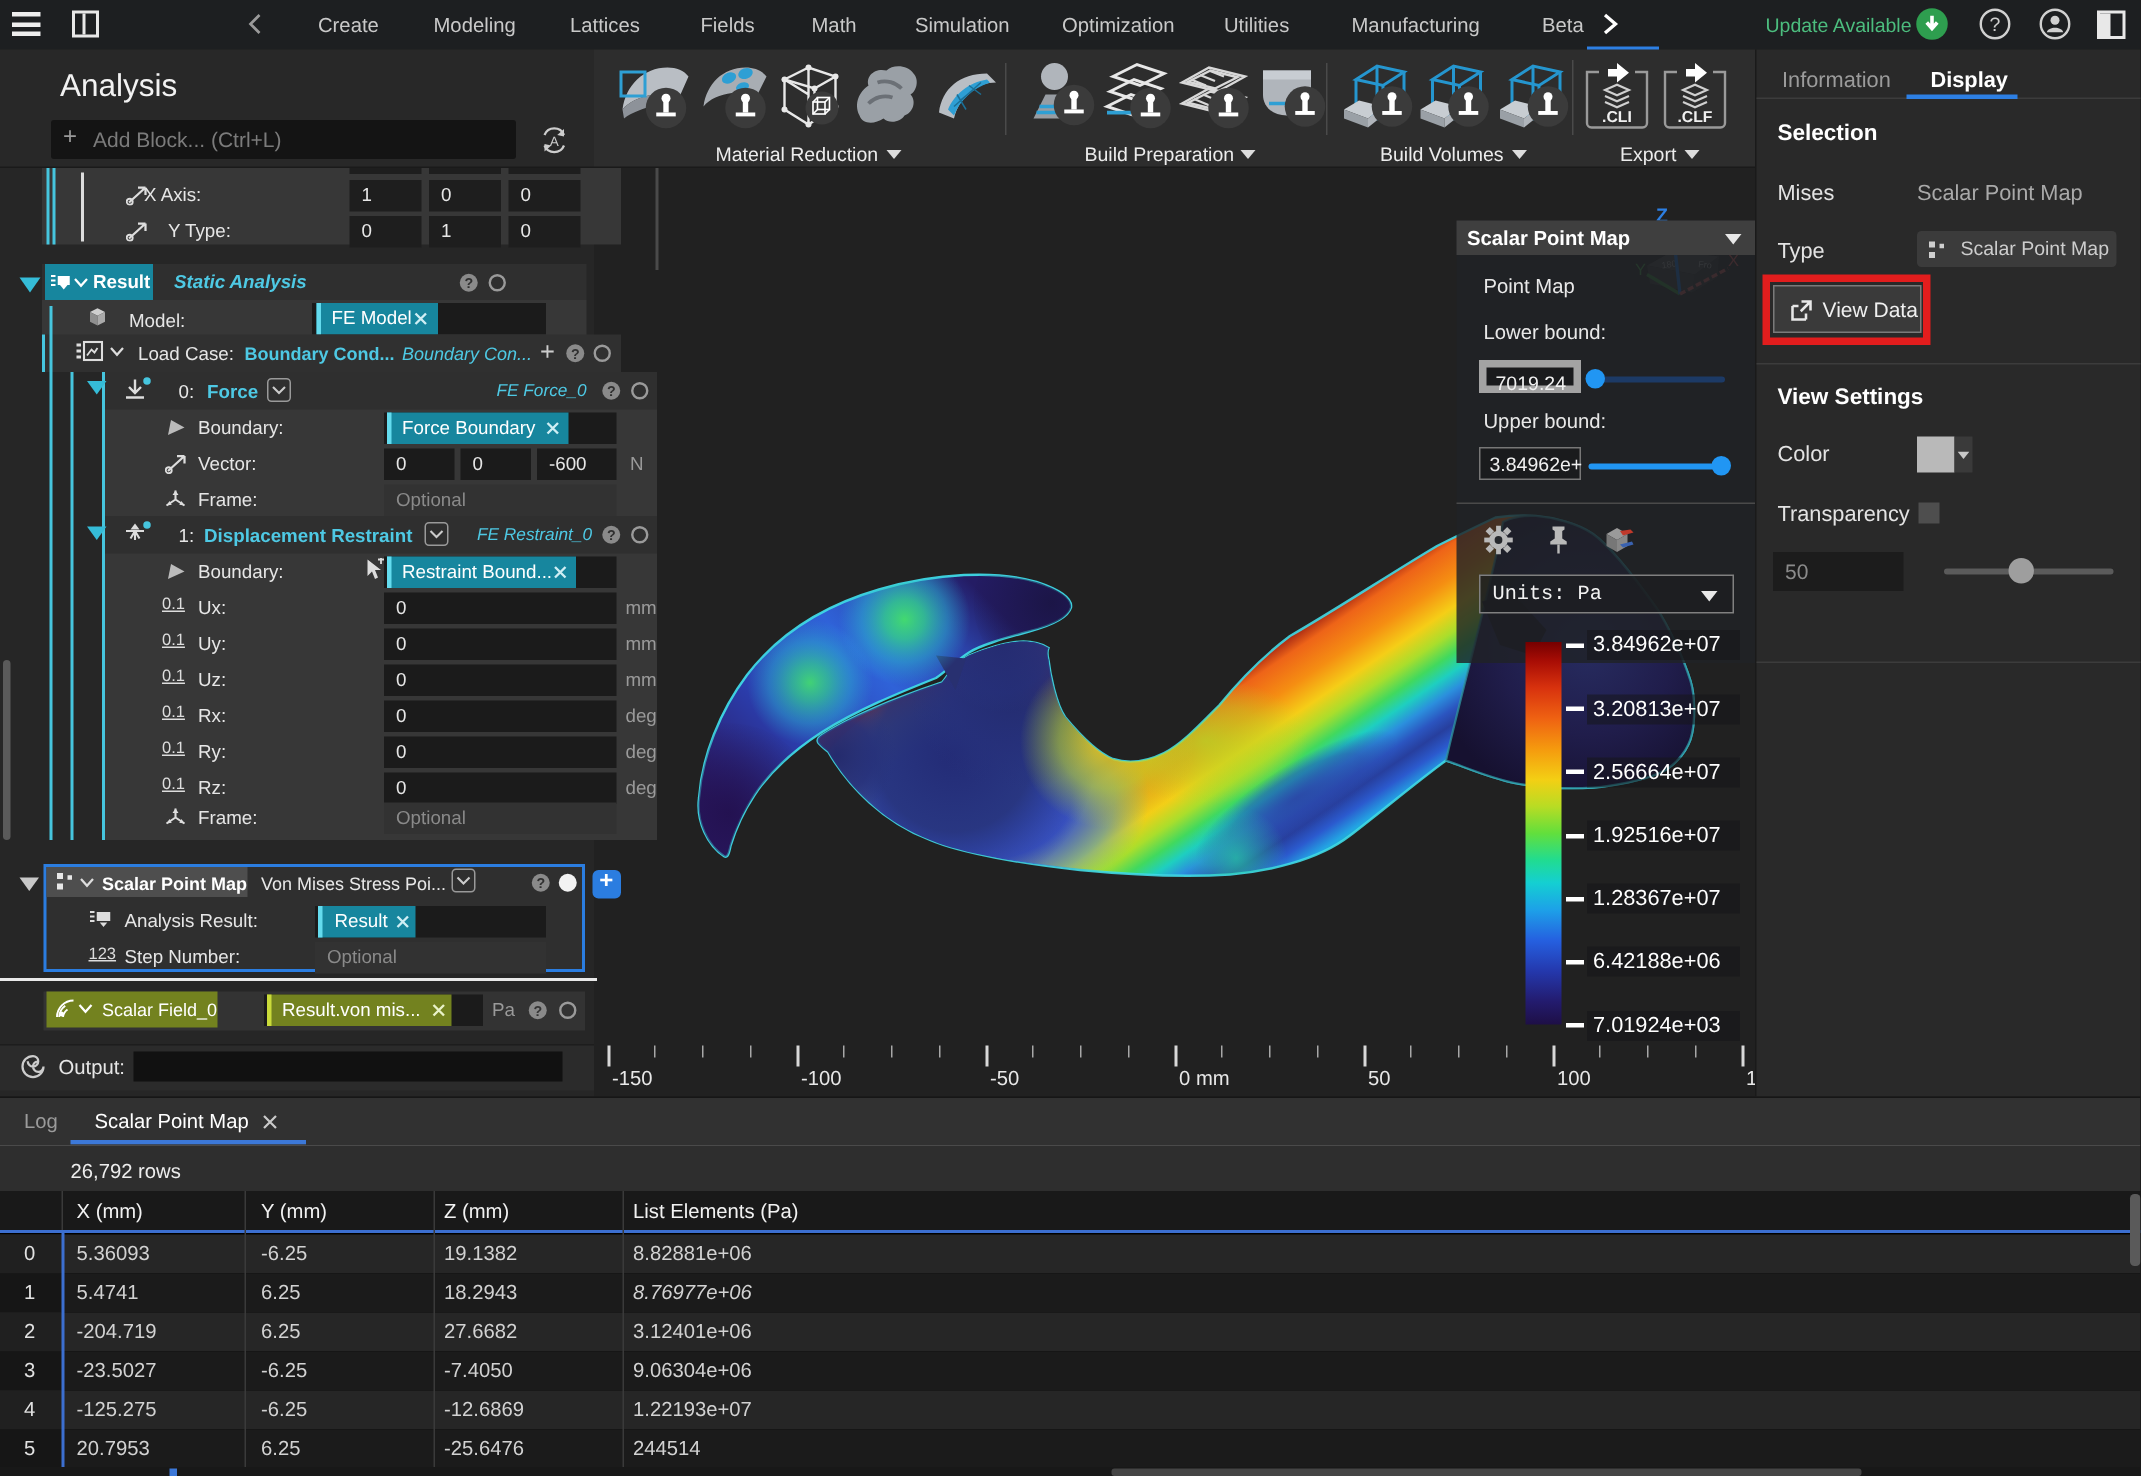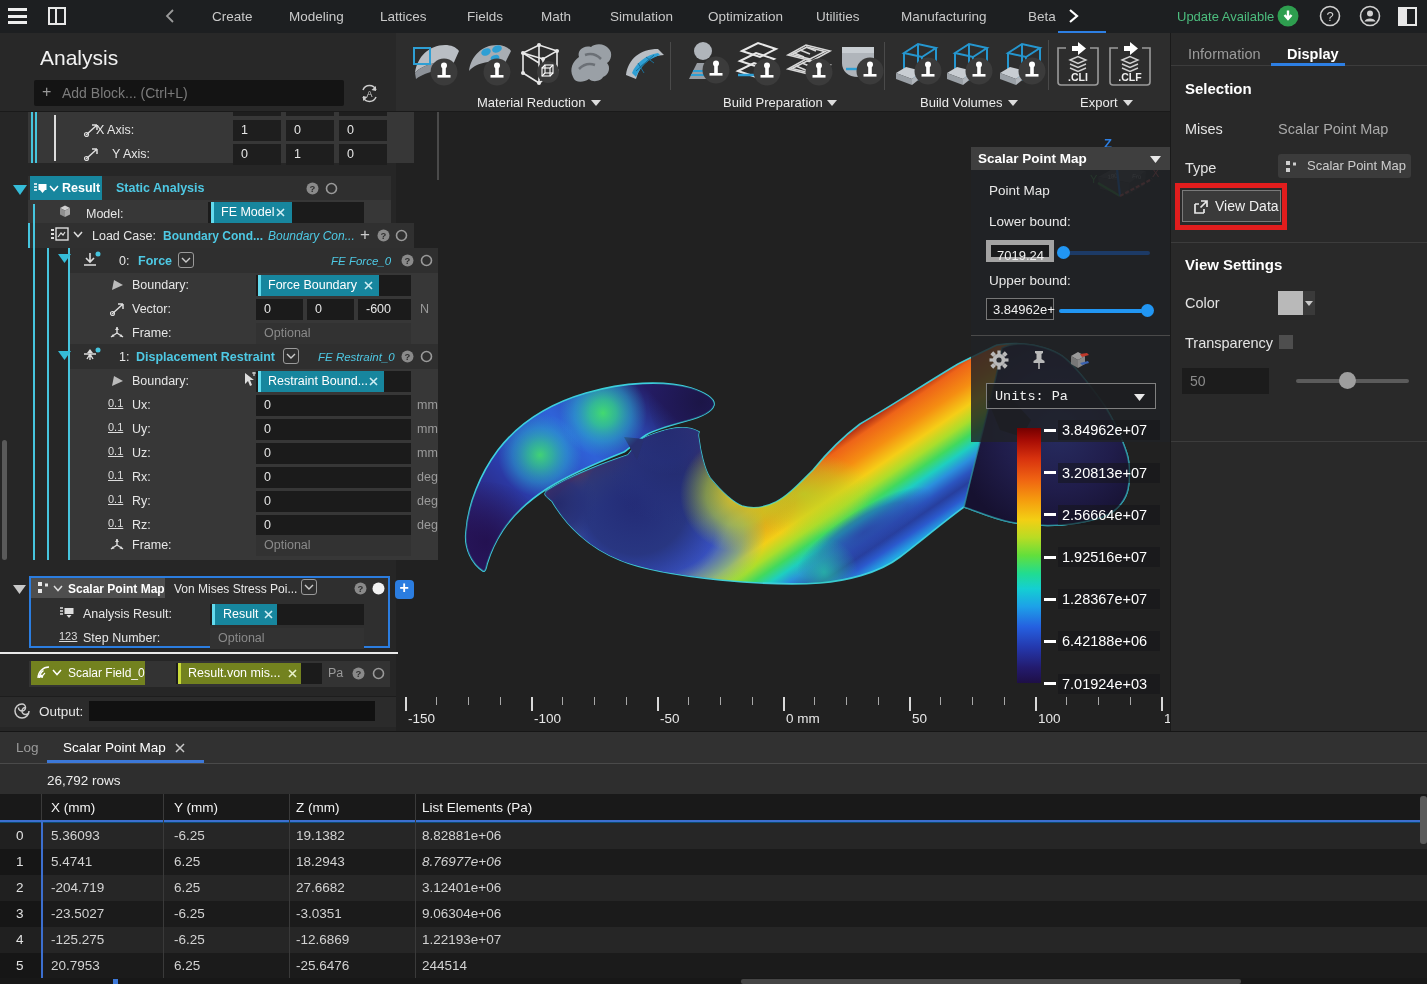--- a/index.html
+++ b/index.html
@@ -635,21 +635,21 @@
     <div class="abs" style="left:339px;top:0;width:48px;height:4px;background:#1e1e1e;"></div>
     <svg class="abs" style="left:84px;top:11px;" width="16" height="14">
         <path d="M2 12 L13 2 M13 2 L13 7 M13 2 L8 2" stroke="#ddd" stroke-width="1.5" fill="none"></path>
         <circle cx="2.5" cy="11.5" r="2" fill="none" stroke="#ddd" stroke-width="1.2"></circle>
       </svg>
     <div class="abs txt" style="left:96px;top:11px;">X Axis:</div>
     <svg class="abs" style="left:84px;top:35px;" width="16" height="14">
         <path d="M2 12 L13 2 M13 2 L13 7 M13 2 L8 2" stroke="#ddd" stroke-width="1.5" fill="none"></path>
         <circle cx="2.5" cy="11.5" r="2" fill="none" stroke="#ddd" stroke-width="1.2"></circle>
       </svg>
-    <div class="abs txt" style="left:112px;top:35px;">Y Axis:</div>
+    <div class="abs txt" style="left:112px;top:35px;">Y Type:</div>
     <div class="abs" style="left:233px;top:8px;width:48px;height:21px;background:#1e1e1e;">
         <span style="position:absolute;left:8px;top:3px;">1</span>
       </div>
     <div class="abs" style="left:286px;top:8px;width:48px;height:21px;background:#1e1e1e;">
         <span style="position:absolute;left:8px;top:3px;">0</span>
       </div>
     <div class="abs" style="left:339px;top:8px;width:48px;height:21px;background:#1e1e1e;">
         <span style="position:absolute;left:8px;top:3px;">0</span>
       </div>
     <div class="abs" style="left:233px;top:32px;width:48px;height:21px;background:#1e1e1e;">
@@ -669,21 +669,21 @@
     <div class="abs" style="left:30px;top:64px;width:72px;height:24px;background:#17869e;"></div>
     <svg class="abs" style="left:33px;top:70px;" width="14" height="12">
         <path d="M1 2 h3 M1 5 h3 M1 8 h3" stroke="#fff" stroke-width="1.4"></path>
         <rect x="5.5" y="2" width="8" height="6" fill="#fff"></rect>
         <path d="M9.5 11 l-2.5-3 h5 Z" fill="#fff"></path>
       </svg>
     <svg class="abs" style="left:49px;top:73px;" width="10" height="7">
         <path d="M1 1 L5 5.5 L9 1" stroke="#fff" stroke-width="1.5" fill="none"></path>
       </svg>
     <div class="abs txt" style="left:62px;top:69px;color:#fff;font-weight:bold;">Result</div>
-    <div class="abs txt" style="left:116px;top:69px;color:#4ec9e4;font-weight:bold;">Static Analysis</div>
+    <div class="abs txt" style="left:116px;top:69px;color:#4ec9e4;font-weight:bold;font-style:italic;">Static Analysis</div>
     <svg class="abs" style="left:306px;top:70px;" width="13" height="13">
         <circle cx="6.5" cy="6.5" r="6" fill="#8a8a8a"></circle>
         <text x="6.5" y="10" font-size="9.5" fill="#2f2f2f" text-anchor="middle" font-weight="bold" font-family="Liberation Sans">?</text>
       </svg>
     <svg class="abs" style="left:325px;top:70px;" width="13" height="13">
         <circle cx="6.5" cy="6.5" r="5" fill="none" stroke="#9a9a9a" stroke-width="1.6"></circle>
       </svg>
 
     <div class="abs" style="left:28px;top:88px;width:363px;height:24px;background:#373737;"></div>
     <svg class="abs" style="left:57px;top:92px;" width="16" height="16">
@@ -999,21 +999,21 @@
     <div class="abs txt" style="left:14px;top:302px;">Transparency</div>
     <div class="abs" style="left:108px;top:302px;width:14px;height:14px;background:#4e4e4e;"></div>
     <div class="abs" style="left:11px;top:335px;width:87px;height:26px;background:#1c1c1c;">
       <span style="position:absolute;left:8px;top:5px;color:#8b8b8b;font-size:14px;">50</span>
       </div>
     <div class="abs" style="left:125px;top:346px;width:113px;height:4px;background:#5b5b5b;border-radius:2px;"></div>
     <div class="abs" style="left:168px;top:339px;width:17px;height:17px;border-radius:50%;background:#9e9e9e;"></div>
     <div class="abs" style="left:0;top:408px;width:257px;height:1px;background:#3c3c3c;"></div>
   </div>
 
-  <div class="abs" id="bottompanel" style="left:0;top:731px;width:1427px;height:253px;background:#0c4a6e;font-size:13.5px;color:#d2d2d2;">
+  <div class="abs" id="bottompanel" style="left:0;top:731px;width:1427px;height:253px;background:#000000;font-size:13.5px;color:#d2d2d2;">
     <div class="abs" style="left:0;top:0;width:1427px;height:32px;background:#313131;border-top:1px solid #161616;"></div>
     <div class="abs txt" style="left:16px;top:9px;color:#9b9b9b;">Log</div>
     <div class="abs txt" style="left:63px;top:9px;color:#fff;">Scalar Point Map</div>
     <svg class="abs" style="left:174px;top:11px;" width="12" height="12">
         <path d="M2 2 L10 10 M10 2 L2 10" stroke="#c9c9c9" stroke-width="1.5"></path>
       </svg>
     <div class="abs" style="left:47px;top:29px;width:157px;height:3px;background:#3c78d8;"></div>
     <div class="abs" style="left:0;top:32px;width:1427px;height:1px;background:#4a4a4a;"></div>
     <div class="abs" style="left:0;top:33px;width:1427px;height:30px;background:#2e2e2e;"></div>
     <div class="abs txt" style="left:11px;top:42px;color:#ededed;margin-left:36px;">26,792 rows</div>
@@ -1047,21 +1047,21 @@
     <div class="abs txt" style="left:51px;top:149px;">-204.719</div>
     <div class="abs txt" style="left:174px;top:149px;">6.25</div>
     <div class="abs txt" style="left:296px;top:149px;">27.6682</div>
     <div class="abs txt" style="left:422px;top:149px;">3.12401e+06</div>
     <div class="abs" style="left:0;top:170px;width:1427px;height:26px;background:#1b1b1b;"></div>
     <div class="abs" style="left:0;top:170px;width:41px;height:26px;background:#161616;">
         <span style="position:absolute;left:16px;top:5px;color:#e2e2e2;font-size:13.5px;">3</span>
       </div>
     <div class="abs txt" style="left:51px;top:175px;">-23.5027</div>
     <div class="abs txt" style="left:174px;top:175px;">-6.25</div>
-    <div class="abs txt" style="left:296px;top:175px;">-3.0351</div>
+    <div class="abs txt" style="left:296px;top:175px;">-7.4050</div>
     <div class="abs txt" style="left:422px;top:175px;">9.06304e+06</div>
     <div class="abs" style="left:0;top:196px;width:1427px;height:26px;background:#262626;"></div>
     <div class="abs" style="left:0;top:196px;width:41px;height:26px;background:#202020;">
         <span style="position:absolute;left:16px;top:5px;color:#e2e2e2;font-size:13.5px;">4</span>
       </div>
     <div class="abs txt" style="left:51px;top:201px;">-125.275</div>
     <div class="abs txt" style="left:174px;top:201px;">-6.25</div>
     <div class="abs txt" style="left:296px;top:201px;">-12.6869</div>
     <div class="abs txt" style="left:422px;top:201px;">1.22193e+07</div>
     <div class="abs" style="left:0;top:222px;width:1427px;height:26px;background:#1b1b1b;"></div>

